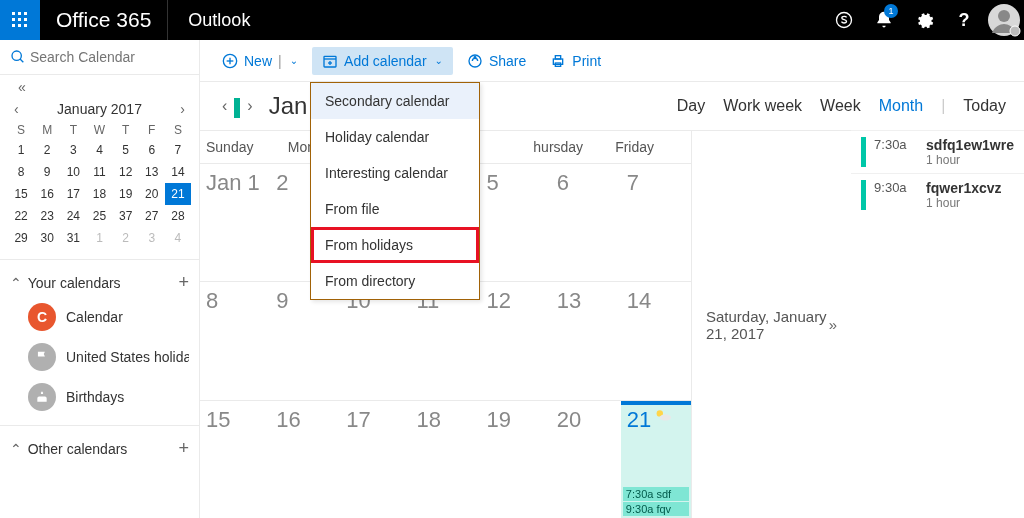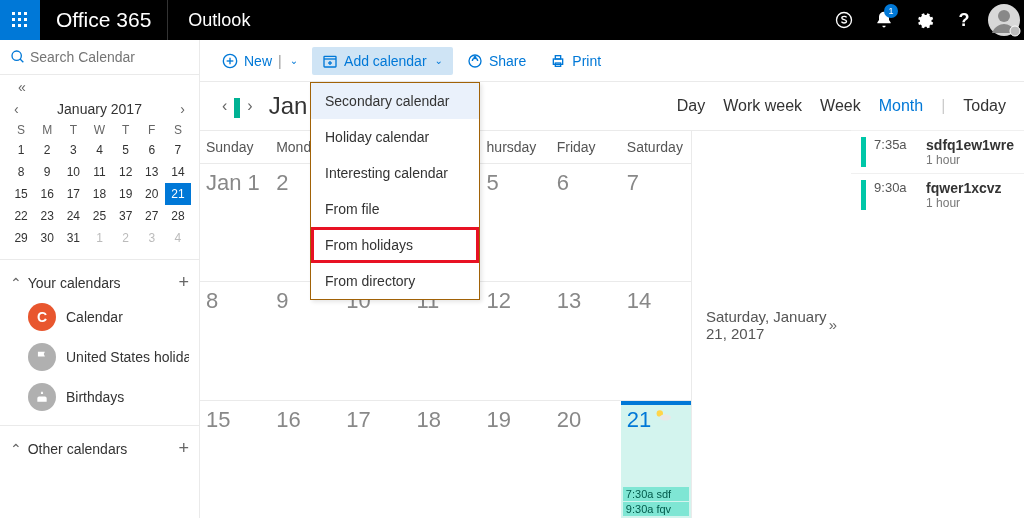--- a/index.html
+++ b/index.html
@@ -344,21 +344,20 @@
 
     <div class="body-cols">
       <div class="gridwrap">
         <div class="dayhdrs" id="dayhdrs">
             <div class="dayhdr">Sunday</div>
             <div class="dayhdr">Mond</div>
             <div class="dayhdr"></div>
             <div class="dayhdr"></div>
             <div class="dayhdr">hursday</div>
             <div class="dayhdr">Friday</div>
-            <div class="dayhdr">Saturday</div>
           </div>
         <div class="monthgrid" id="monthgrid">
             <div class="wk">
               <div class="cell">
                 <div class="dnum">Jan 1</div>
               </div>
               <div class="cell">
                 <div class="dnum">2</div>
               </div>
               <div class="cell">
@@ -434,21 +433,21 @@
           </div>
       </div>
       <div class="daypane">
         <div class="daypane-h">
           <span>Saturday, January 21, 2017</span>
           <span class="expand">»</span>
         </div>
         <div id="agenda">
             <div class="agenda-item">
               <div class="stripe"></div>
-              <div class="t">7:35a</div>
+              <div class="t">7:30a</div>
               <div class="info">
                 <div class="ttl">sdfq1ew1wre</div>
                 <div class="dur">1 hour</div>
               </div>
             </div>
             <div class="agenda-item">
               <div class="stripe"></div>
               <div class="t">9:30a</div>
               <div class="info">
                 <div class="ttl">fqwer1xcvz</div>

